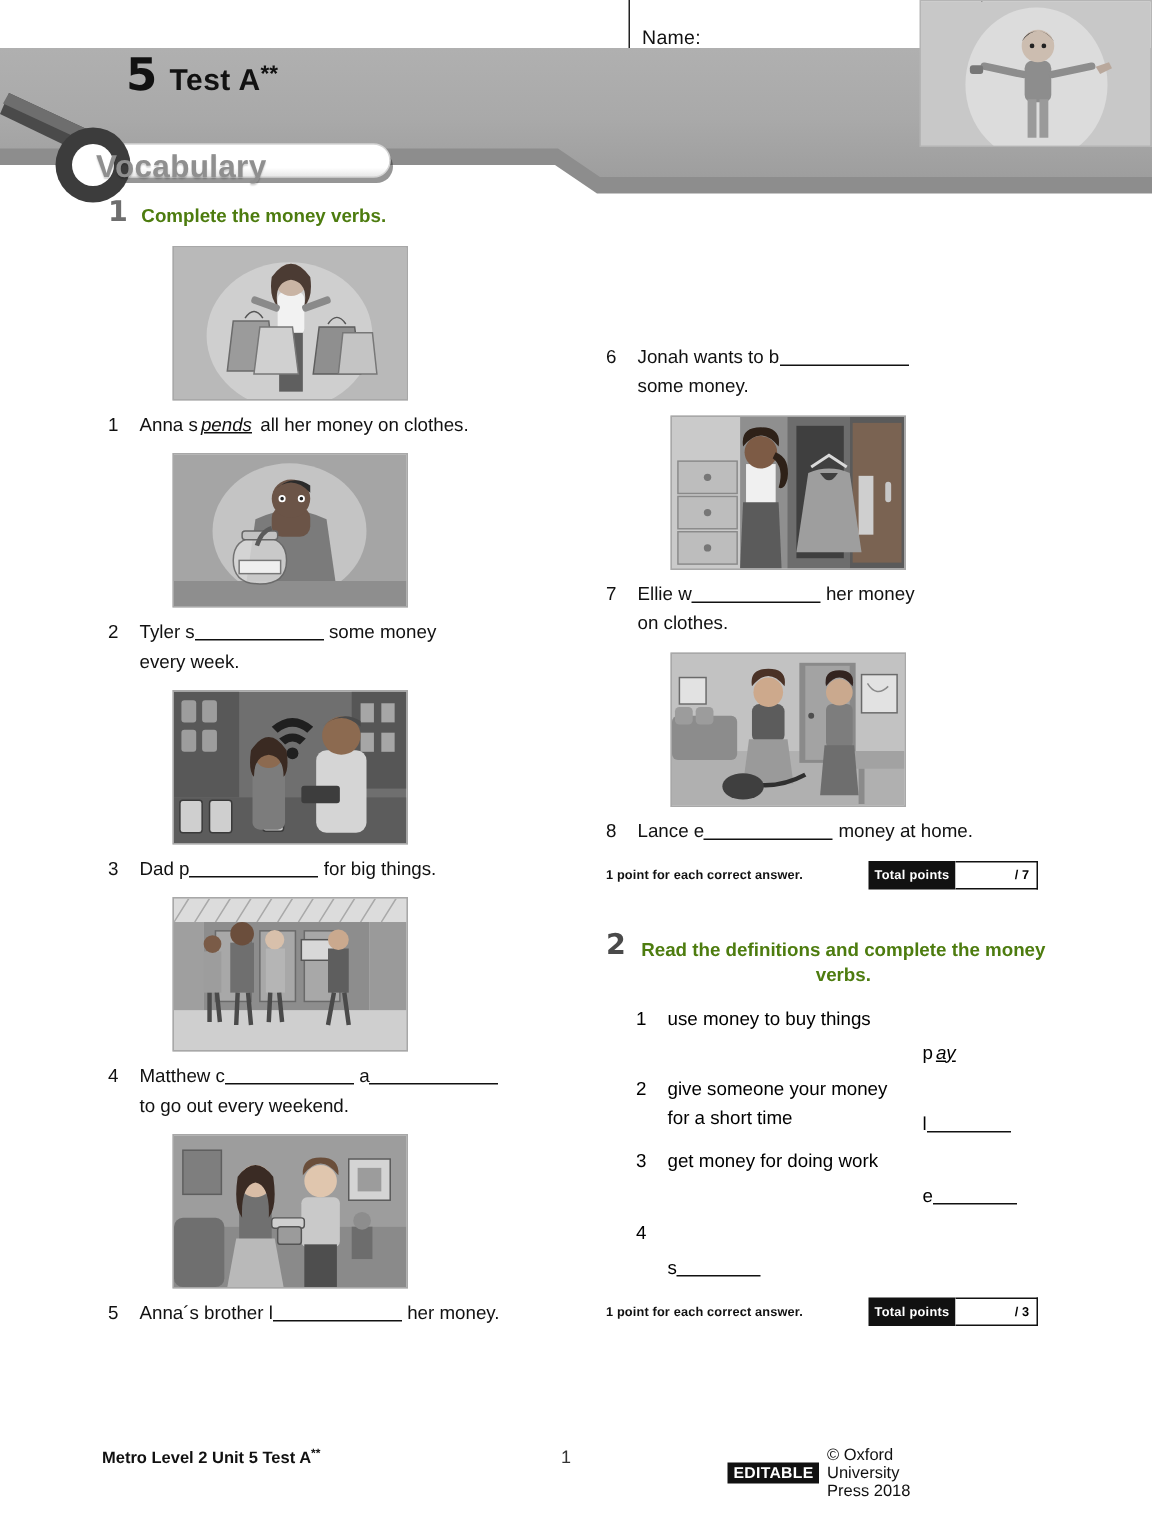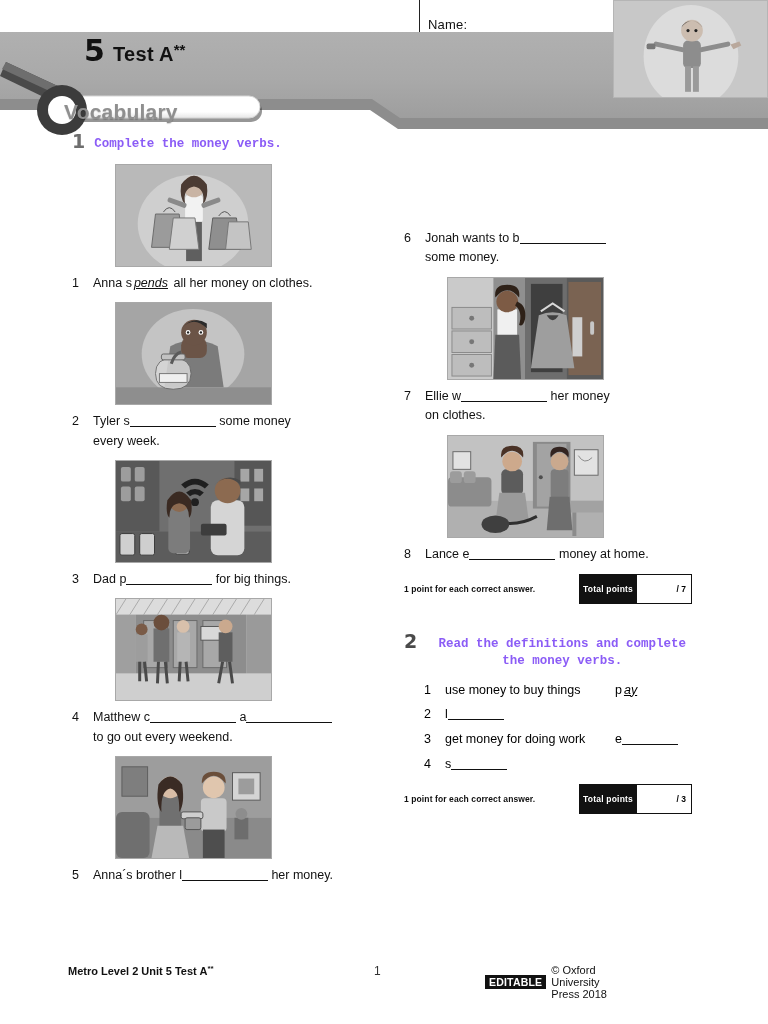--- a/index.html
+++ b/index.html
@@ -55,21 +55,21 @@
   }
 
   
   .colL{position:absolute;left:72px;top:132px;width:300px;}
   .colR{position:absolute;left:404px;top:222px;width:300px;}
 
   .ex-head{display:flex;align-items:flex-start;gap:9px;margin-bottom:11px;}
   .ex-num{font-size:19px;font-weight:bold;color:#6e6e6e;line-height:1.05;
           font-family:"DejaVu Sans", sans-serif;}
   .ex-num.dark{color:#4a4a4a;}
-  .ex-text{font-size:12.5px;font-weight:bold;color:#8b5cf6;line-height:1.35;padding-top:4px;font-family:Liberation Mono, monospace;}
+  .ex-text{font-size:12.5px;font-weight:bold;color:#4d7c0f;line-height:1.35;padding-top:4px;}
 
   .q{display:flex;gap:10px;font-size:12.5px;line-height:1.55;color:#111;margin:7px 0 6px 0;}
   .q .qn{width:11px;flex:none;text-align:left;color:#111;}
   .q .qt{flex:1;}
 
   .blank{
     display:inline-block;border-bottom:1px solid #111;
     vertical-align:-2px;height:12px;
   }
   .b-long{width:86px;}
@@ -85,36 +85,36 @@
   }
   .pic.r{margin-left:43px;}
   .pic svg{display:block;width:100%;height:100%;}
 
   
   .points-row{
     display:flex;align-items:center;justify-content:space-between;
     margin-top:9px;width:288px;
   }
   .pts-note{font-size:8.5px;font-weight:bold;color:#111;letter-spacing:.1px;}
-  .pts-badge{display:flex;align-items:stretch;height:30px;}
+  .pts-badge{display:flex;align-items:stretch;height:19px;}
   .pts-label{
     background:#111;color:#fff;font-size:8.5px;font-weight:bold;
     padding:0 4px;display:flex;align-items:center;letter-spacing:.2px;
   }
   .pts-val{
     border:1px solid #111;border-left:none;min-width:44px;
     font-size:8.5px;font-weight:bold;display:flex;align-items:center;
     justify-content:flex-end;padding:0 5px;background:#fff;
   }
 
   
   .def{display:flex;gap:10px;font-size:12.5px;line-height:1.5;margin:6px 0;}
   .def .dn{width:11px;flex:none;}
   .def .dt{width:160px;}
-  .def .da{flex:1;white-space:nowrap;}
+  .def .da{flex:1;white-space:nowrap;margin-top:23px;}
 
   
   .footer{position:absolute;left:0;bottom:42px;width:616px;height:18px;}
   .f-left{position:absolute;left:68px;top:0;font-size:11px;font-weight:bold;color:#111;}
   .f-left .stars{font-size:8px;vertical-align:4px;}
   .f-page{position:absolute;left:374px;top:0;font-size:12px;color:#333;}
   .f-right{position:absolute;left:485px;top:0;font-size:11px;color:#111;display:flex;align-items:center;gap:5px;}
   .editable{background:#111;color:#fff;font-weight:bold;font-size:10.5px;padding:1px 4px;letter-spacing:.2px;}
 </style>
 </head>
@@ -437,20 +437,21 @@
     </div>
 
     <div style="margin-left:20px;">
       <div class="def">
         <span class="dn">1</span>
         <span class="dt">use money to buy things</span>
         <span class="da"><span>p</span><span class="ans">ay</span></span>
       </div>
       <div class="def">
         <span class="dn">2</span>
+        <span class="dt"><span>give someone your money</span><br><span>for a short time</span></span>
         <span class="da" style="align-self:flex-end;"><span>l</span><span class="blank b-short"></span></span>
       </div>
       <div class="def">
         <span class="dn">3</span>
         <span class="dt">get money for doing work</span>
         <span class="da"><span>e</span><span class="blank b-short"></span></span>
       </div>
       <div class="def">
         <span class="dn">4</span>
         <span class="da" style="align-self:flex-end;"><span>s</span><span class="blank b-short"></span></span>

